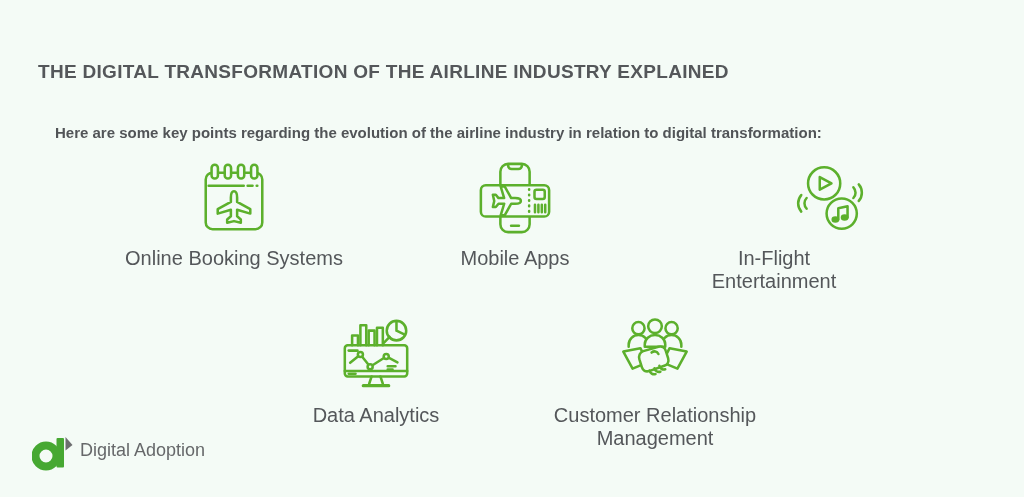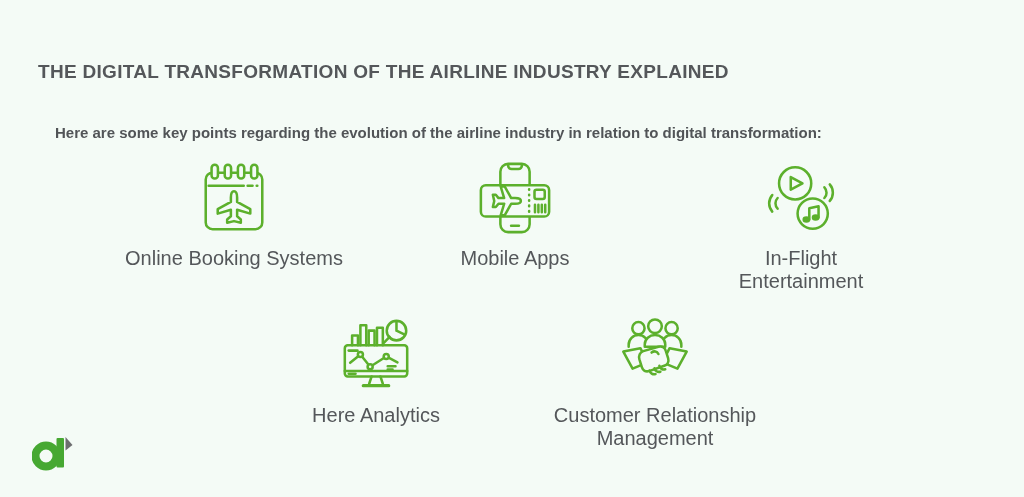--- a/index.html
+++ b/index.html
@@ -20,21 +20,21 @@
     font-size:15px; font-weight:bold; color:#515457; white-space:nowrap;
   }
   .feature {
     position:absolute; display:flex; flex-direction:column;
     align-items:center; text-align:center;
   }
   .icon-wrap { height:82px; display:flex; align-items:center; justify-content:center; }
   .feature-label { margin-top:8px; font-size:20px; line-height:1.16; color:#54575a; }
   .f0 { left:104px; top:157px; width:260px; }
   .f1 { left:385px; top:157px; width:260px; }
-  .f2 { left:706px; top:157px; width:190px; }
+  .f2 { left:679px; top:157px; width:190px;align-items:flex-end; }
   .f3 { left:246px; top:314px; width:260px; }
   .f4 { left:521px; top:314px; width:268px;text-align:center; }
   .brand {
     position:absolute; left:32px; top:429px;
     display:flex; align-items:center; gap:7px;
   }
   .brand-name { font-size:18px; color:#66686a; }
   svg { display:block; }
 </style>
 </head>
@@ -120,21 +120,21 @@
           <circle cx="34" cy="52" r="2.6" fill="#f4fbf6"></circle>
           <circle cx="50.5" cy="41.5" r="2.6" fill="#f4fbf6"></circle>
           <path d="M52 51.5 h8 M52 54.8 h5"></path>
           <path d="M8 56.5 H72"></path>
           <path d="M12 59.3 h7"></path>
           <path d="M35.5 62 l-2.5 7.5 M44.5 62 l2.5 7.5"></path>
           <path d="M27 71.5 h26" stroke-width="3.4"></path>
         </g>
       </svg>
     </div>
-    <div class="feature-label">Here Analytics</div>
+    <div class="feature-label">Data Analytics</div>
   </div>
 
   <div class="feature f4">
     <div class="icon-wrap">
       <svg width="78" height="78" viewBox="0 0 80 80">
         <g fill="none" stroke="#5cb02c" stroke-width="2.6" stroke-linecap="round" stroke-linejoin="round">
           <circle cx="23" cy="12.5" r="6.3" fill="#f4fbf6"></circle>
           <path d="M13 31.5 v-2 a10 10 0 0 1 20 0 v2"></path>
           <circle cx="57" cy="12.5" r="6.3" fill="#f4fbf6"></circle>
           <path d="M47 31.5 v-2 a10 10 0 0 1 20 0 v2"></path>
@@ -150,15 +150,16 @@
     </div>
     <div class="feature-label">Customer Relationship Management</div>
   </div>
 
   <div class="brand">
     <svg width="41" height="43" viewBox="0 0 41 43">
       <circle cx="14" cy="27" r="10.5" fill="none" stroke="#46a832" stroke-width="8"></circle>
       <rect x="24.5" y="9" width="7.5" height="29.5" rx="1" fill="#46a832"></rect>
       <path d="M33.5 8 L40.5 16 L33.5 21.5 Z" fill="#6d6e70"></path>
     </svg>
+    <span class="brand-name">Digital Adoption</span>
   </div>
 
 </div>
 
 </body></html>

